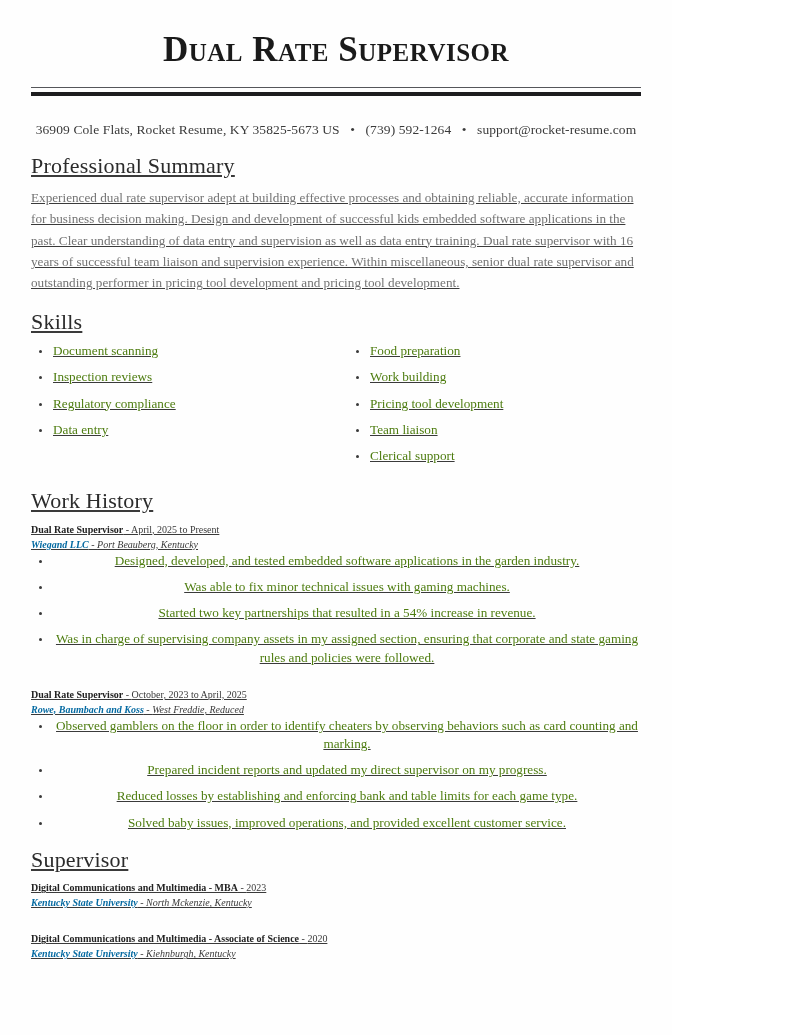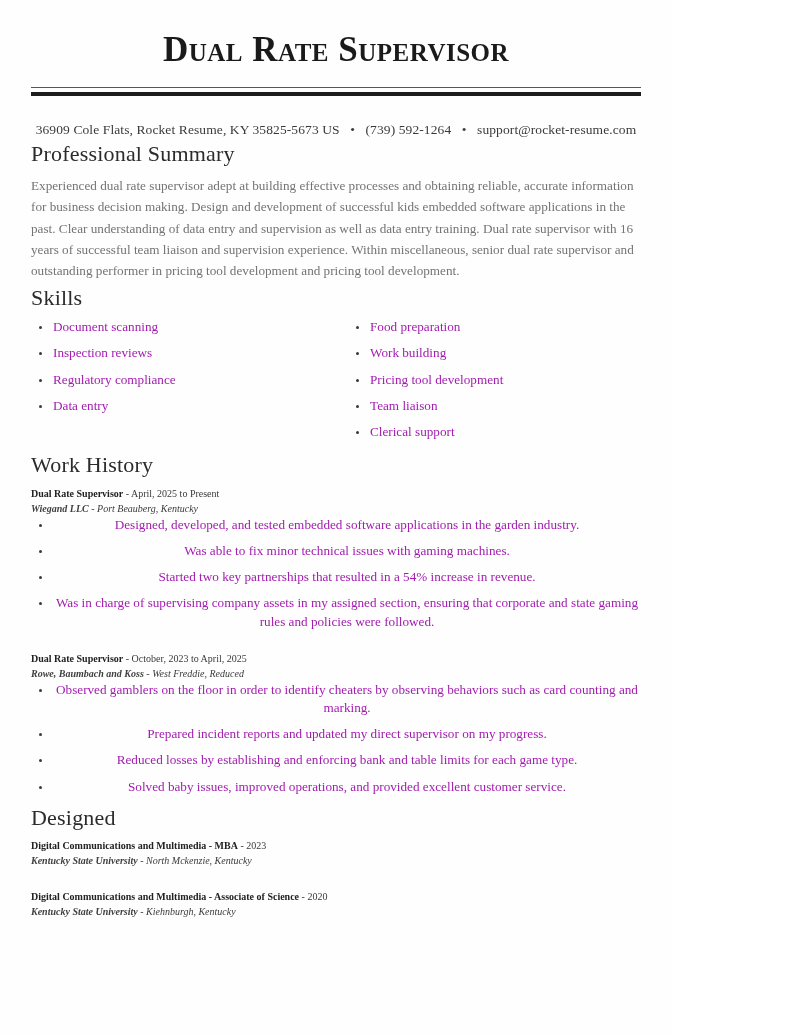--- a/index.html
+++ b/index.html
@@ -62,21 +62,22 @@
     letter-spacing: 0.1px;
   }
   .contact-sep {
     display: inline-block;
     padding: 0 7px;
     color: #3a3a3a;
   }
 
   
   .section {
-    margin-top: 2px;
+    margin-top: 14px;
+    text-decoration: underline;
   }
   .section-heading {
     font-family: "Liberation Serif", "DejaVu Serif", serif;
     font-weight: 400;
     font-size: 22px;
     color: #2b2b2b;
     margin: 0 0 7px 0;
     line-height: 1.25;
     letter-spacing: 0.2px;
   }
@@ -104,21 +105,21 @@
   ul.bullets {
     list-style: none;
     margin: 0;
     padding: 0;
   }
   ul.bullets li {
     position: relative;
     padding-left: 22px;
     font-size: 13.2px;
     line-height: 1.38;
-    color: #a21caf;
+    color: #4d7c0f;
     margin-bottom: 8px;
   }
   ul.bullets li::before {
     content: "";
     position: absolute;
     left: 8px;
     top: 8px;
     width: 3px;
     height: 3px;
     background: #3a3a3a;
@@ -133,21 +134,21 @@
     font-weight: 700;
     color: #222222;
   }
   .entry-dates {
     font-weight: 400;
     color: #3a3a3a;
   }
   .entry-company {
     font-weight: 700;
     font-style: italic;
-    color: #404040;
+    color: #0369a1;
   }
   .entry-location {
     font-weight: 400;
     font-style: italic;
     color: #3a3a3a;
   }
   .entry-bullets {
     margin-top: 9px;
   }
   .entry-bullets li {
@@ -245,21 +246,21 @@
       <ul class="bullets entry-bullets">
         <li>Observed gamblers on the floor in order to identify cheaters by observing behaviors such as card counting and marking.</li>
         <li>Prepared incident reports and updated my direct supervisor on my progress.</li>
         <li>Reduced losses by establishing and enforcing bank and table limits for each game type.</li>
         <li>Solved baby issues, improved operations, and provided excellent customer service.</li>
       </ul>
     </div>
   </div>
 
   <div class="section">
-    <h2 class="section-heading">Designed</h2>
+    <h2 class="section-heading">Supervisor</h2>
 
     <div class="edu-entry">
       <div class="entry-line">
         <span class="entry-role">Digital Communications and Multimedia - MBA</span><span class="entry-dates"> - </span><span class="entry-dates">2023</span>
       </div>
       <div class="entry-line">
         <span class="entry-company">Kentucky State University</span><span class="entry-location"> - </span><span class="entry-location">North Mckenzie, Kentucky</span>
       </div>
     </div>
 

